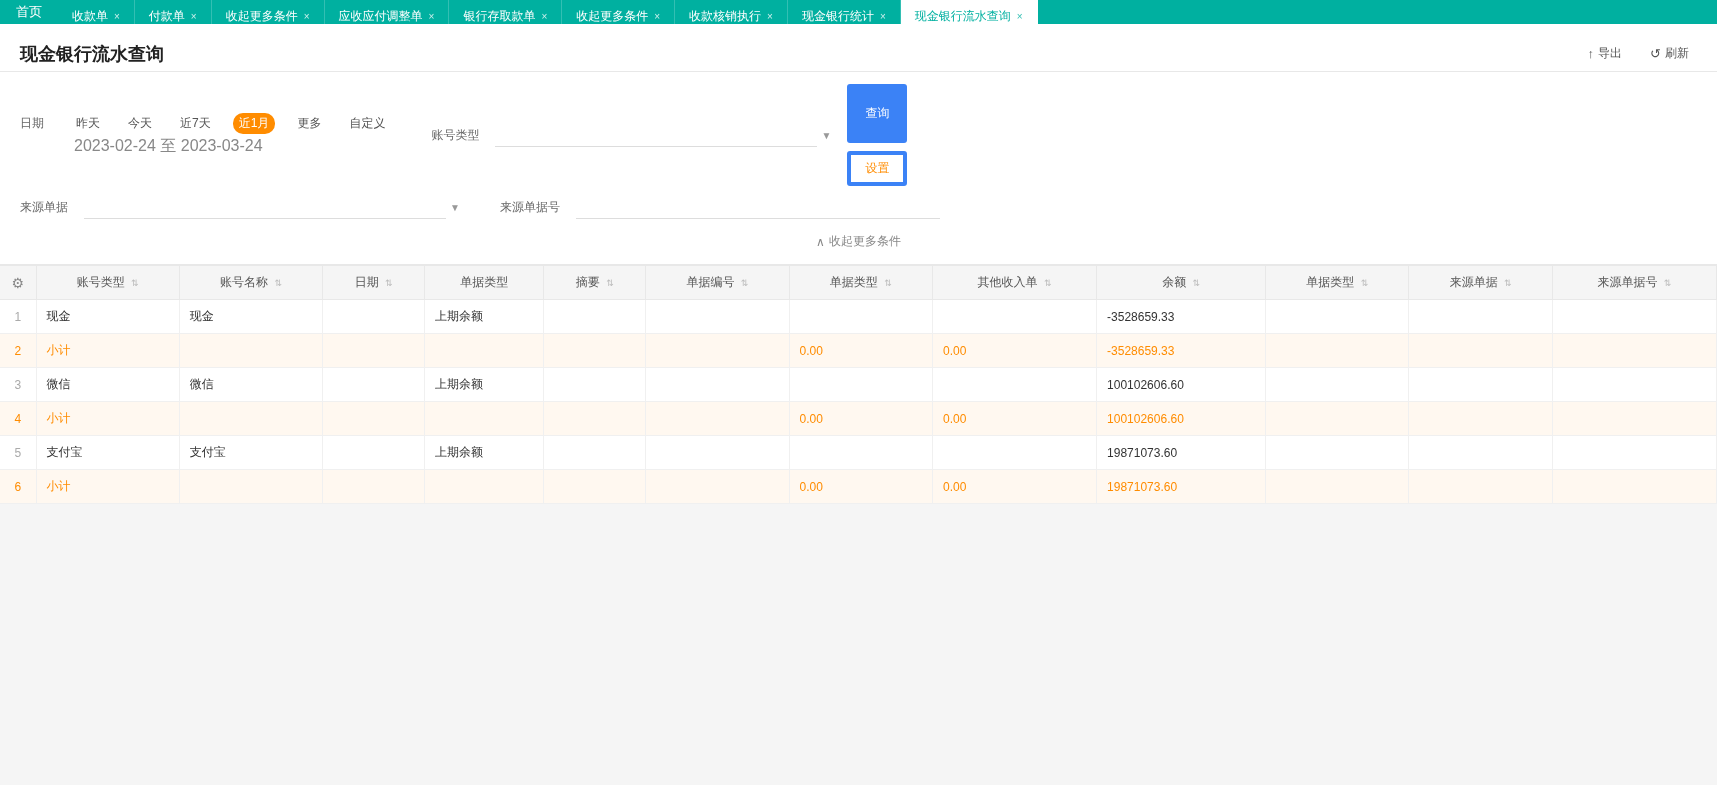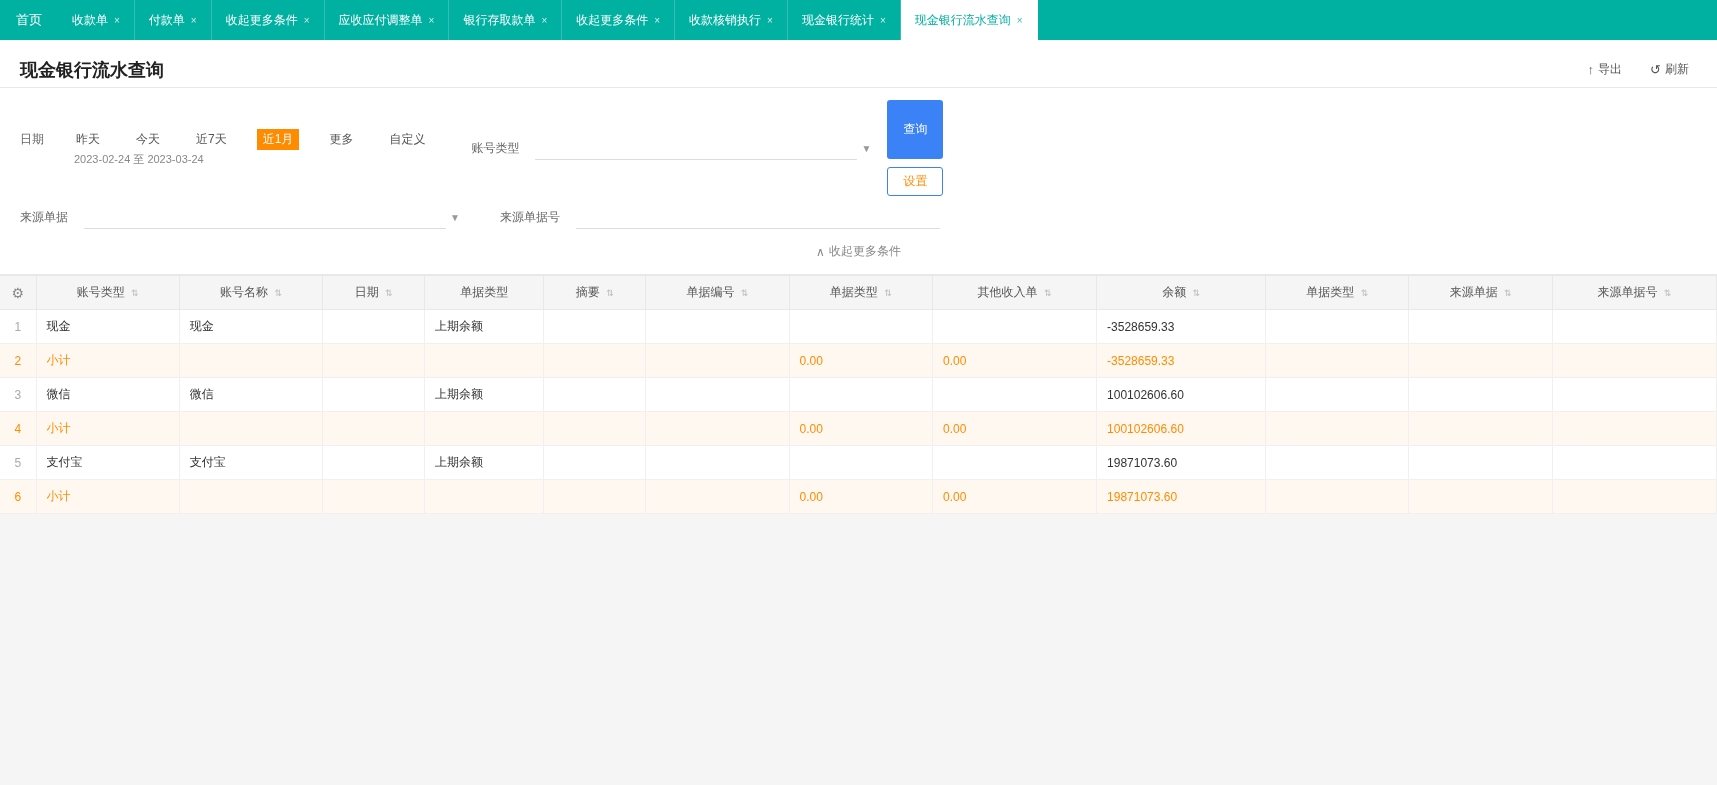--- a/index.html
+++ b/index.html
@@ -2,21 +2,21 @@
 <html><head>
   <meta charset="utf-8">
   <style>
     * { box-sizing: border-box; margin: 0; padding: 0; }
     body { font-family: 'Microsoft YaHei', Arial, sans-serif; font-size: 12px; background: #f5f5f5; color: #333; }
 
     
     .top-nav {
       background: #00b0a0;
       display: flex;
-      height: 40px;
+      height: 24px;
       padding: 0 0;
       overflow: hidden;
     }
     .nav-home {
       padding: 0 16px;
       color: #fff;
       font-size: 13px;
       height: 100%;
       display: flex;
       align-items: center;
@@ -92,37 +92,37 @@
     .filter-label {
       color: #666;
       font-size: 12px;
       white-space: nowrap;
       margin-right: 8px;
       min-width: 36px;
     }
     .date-options {
       display: flex;
       align-items: center;
-      gap: 24px;
+      gap: 16px;
     }
     .date-opt {
       color: #555;
       font-size: 12px;
       cursor: pointer;
       padding: 2px 6px;
       border-radius: 10px;
     }
     .date-opt.active {
       background: #ff8c00;
       color: #fff;
-      border-radius: 0;
+      border-radius: 10px;
     }
     .date-range {
       color: #888;
-      font-size: 11px;
+      font-size: 16px;
       margin-left: 10px;
     }
     .filter-item {
       display: flex;
       align-items: center;
       gap: 8px;
       flex: 1;
       max-width: 480px;
     }
     .filter-select {
@@ -163,21 +163,21 @@
       border: none;
       padding: 21px 16px;
       border-radius: 3px;
       font-size: 12px;
       cursor: pointer;
       white-space: nowrap;
     }
     .btn-setting {
       background: #fff;
       color: #ff8c00;
-      border: 1px solid #3b82f6;
+      border: 4px solid #3b82f6;
       padding: 5px 14px;
       border-radius: 3px;
       font-size: 12px;
       cursor: pointer;
       white-space: nowrap;
       margin-top: 4px;
     }
     .btn-column {
       display: flex;
       flex-direction: column;

